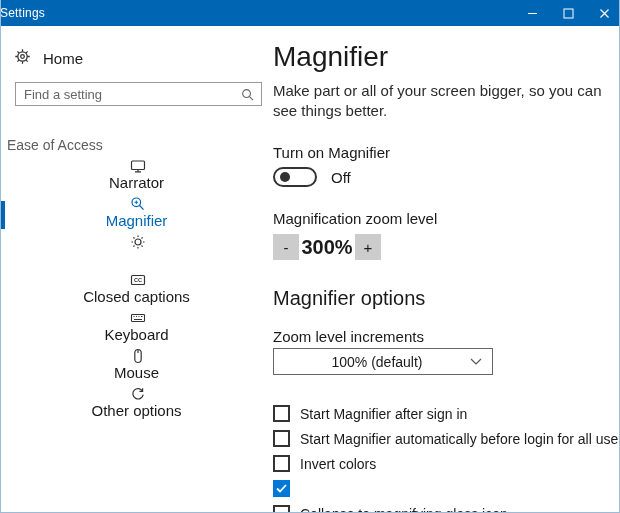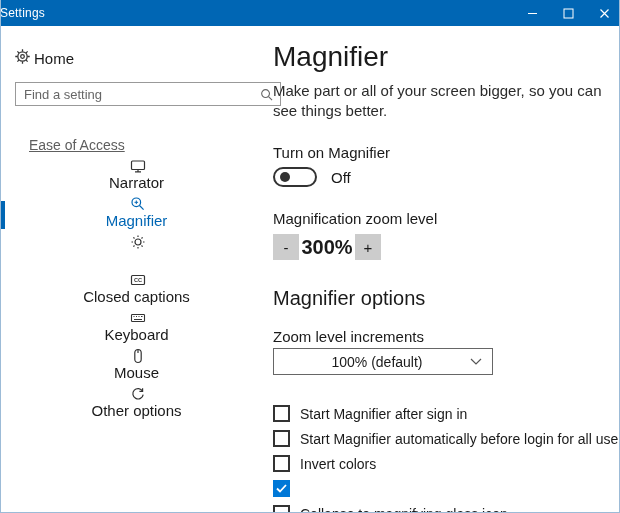--- a/index.html
+++ b/index.html
@@ -14,33 +14,33 @@
   .titlebar {
     position:absolute; top:0; left:-1px; width:622px; height:26px;
     background:#0066b4; color:#fff; display:flex; align-items:center;
   }
   .titlebar .title { font-size:12px; letter-spacing:.2px; }
   .win-controls { margin-left:auto; display:flex; height:100%; }
   .win-btn { width:36px; height:100%; display:flex; align-items:center; justify-content:center; cursor:default; }
   .win-btn svg { display:block; }
   
   .sidebar { position:absolute; top:26px; left:0; width:260px; height:487px; background:#fff; }
-  .home-row { position:absolute; top:19px; left:13px; display:flex; align-items:center; gap:3px; height:26px; }
+  .home-row { position:absolute; top:19px; left:13px; display:flex; align-items:center; gap:12px; height:26px; }
   .home-row .label { font-size:15px; color:#1a1a1a; }
   .searchbox {
-    position:absolute; top:56px; left:14px; width:266px; height:24px;
+    position:absolute; top:56px; left:14px; width:247px; height:24px;
     border:1px solid #999; background:#fff; display:flex; align-items:center;
   }
   .searchbox input {
     flex:1; border:none; outline:none; font-family:"Liberation Sans",sans-serif;
     font-size:13px; color:#333; padding:0 4px 0 8px; background:transparent;
   }
   .searchbox input::placeholder { color:#666; opacity:1; }
   .searchbox .search-glyph { padding-right:7px; display:flex; align-items:center; }
-  .side-section { position:absolute; top:111px; left:28px; font-size:14px; color:#5e5e5e;text-decoration:underline; }
+  .side-section { position:absolute; top:111px; left:6px; font-size:14px; color:#5e5e5e; }
   .nav { position:absolute; top:132px; left:0; width:260px; }
   .nav-item { position:relative; height:38px; display:flex; align-items:center; cursor:default;flex-direction:column; }
   .nav-item .sel-bar { position:absolute; left:0; top:5px; width:4px; height:28px; background:transparent; }
   .nav-item.selected .sel-bar { background:#0066b4; }
   .nav-item .icon { width:16px; height:16px; margin-left:13px; display:flex; align-items:center; justify-content:center; color:#333; }
   .nav-item .nav-label { margin-left:11px; font-size:15px; color:#1a1a1a; }
   .nav-item.selected .nav-label, .nav-item.selected .icon { color:#0066b4; }
   
   .main { position:absolute; top:26px; left:272px; width:344px; }
   .page-title { margin-top:14px; font-size:28px; font-weight:300; color:#1a1a1a; line-height:34px; }

